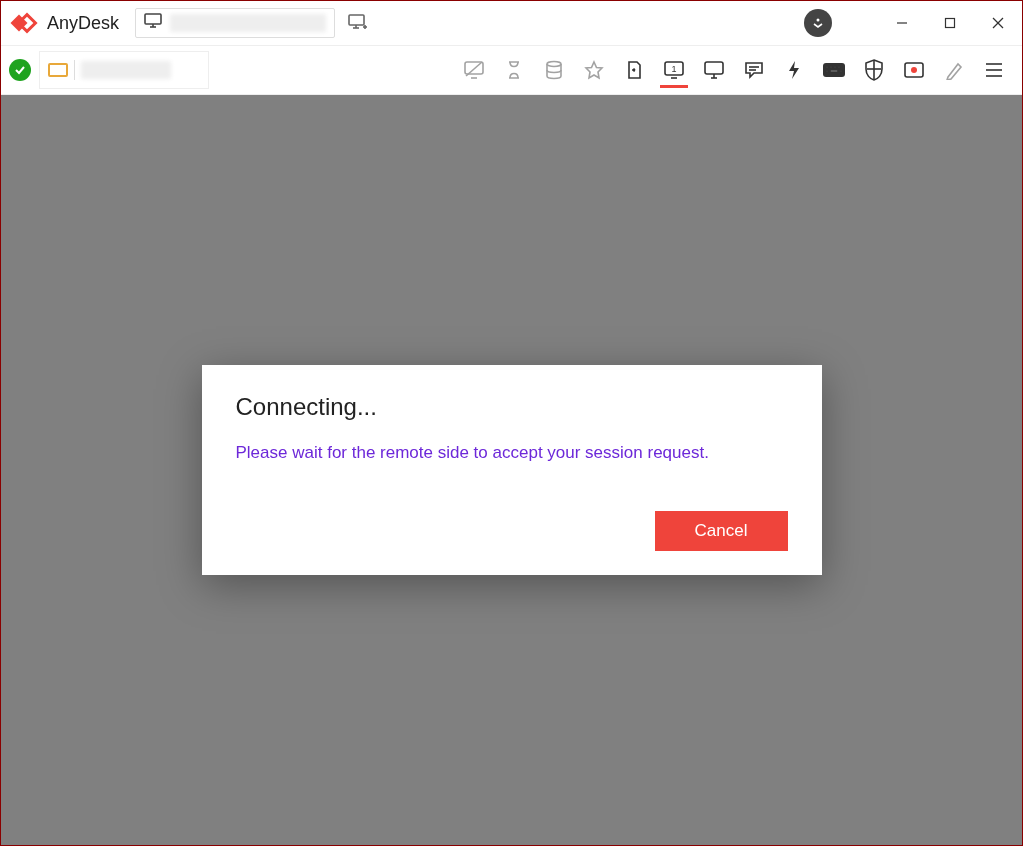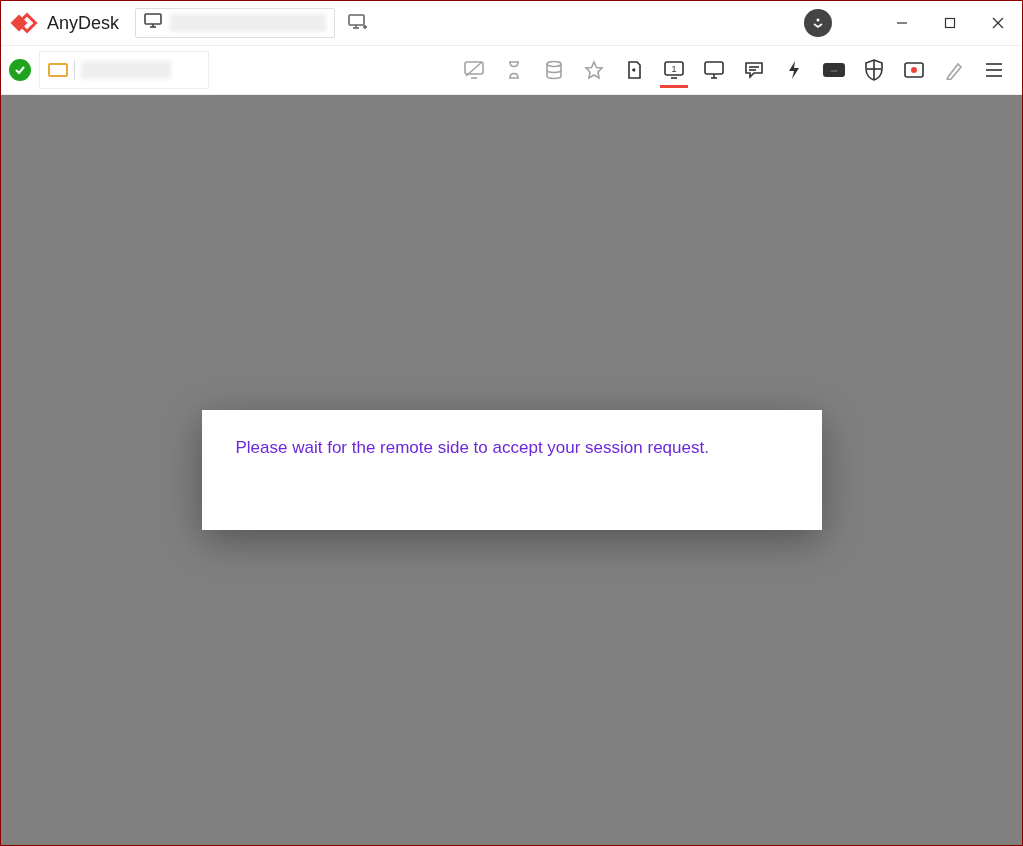--- a/index.html
+++ b/index.html
@@ -325,17 +325,21 @@
           <line x1="2" y1="8" x2="18" y2="8"></line>
           <line x1="2" y1="14" x2="18" y2="14"></line>
         </svg>
       </div>
 
     </div>
   </div>
 
   <div class="viewport">
     <div class="dialog">
+      <div class="dialog-title">Connecting...</div>
       <div class="dialog-msg">Please wait for the remote side to accept your session request.</div>
+      <div class="dialog-actions">
+        <button class="btn-cancel">Cancel</button>
+      </div>
     </div>
   </div>
 
 </div>
 
 </body></html>

